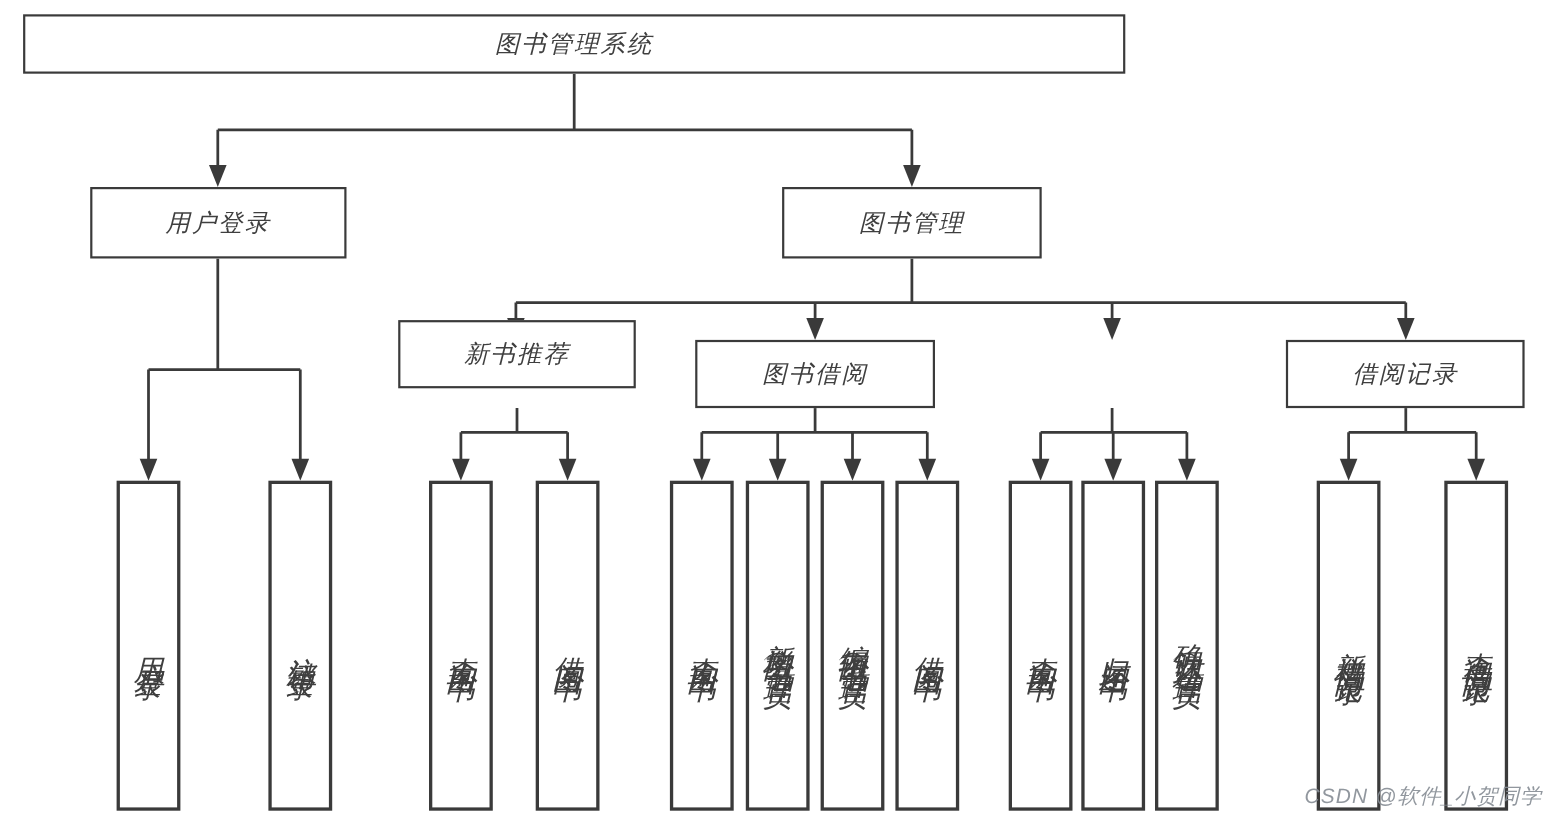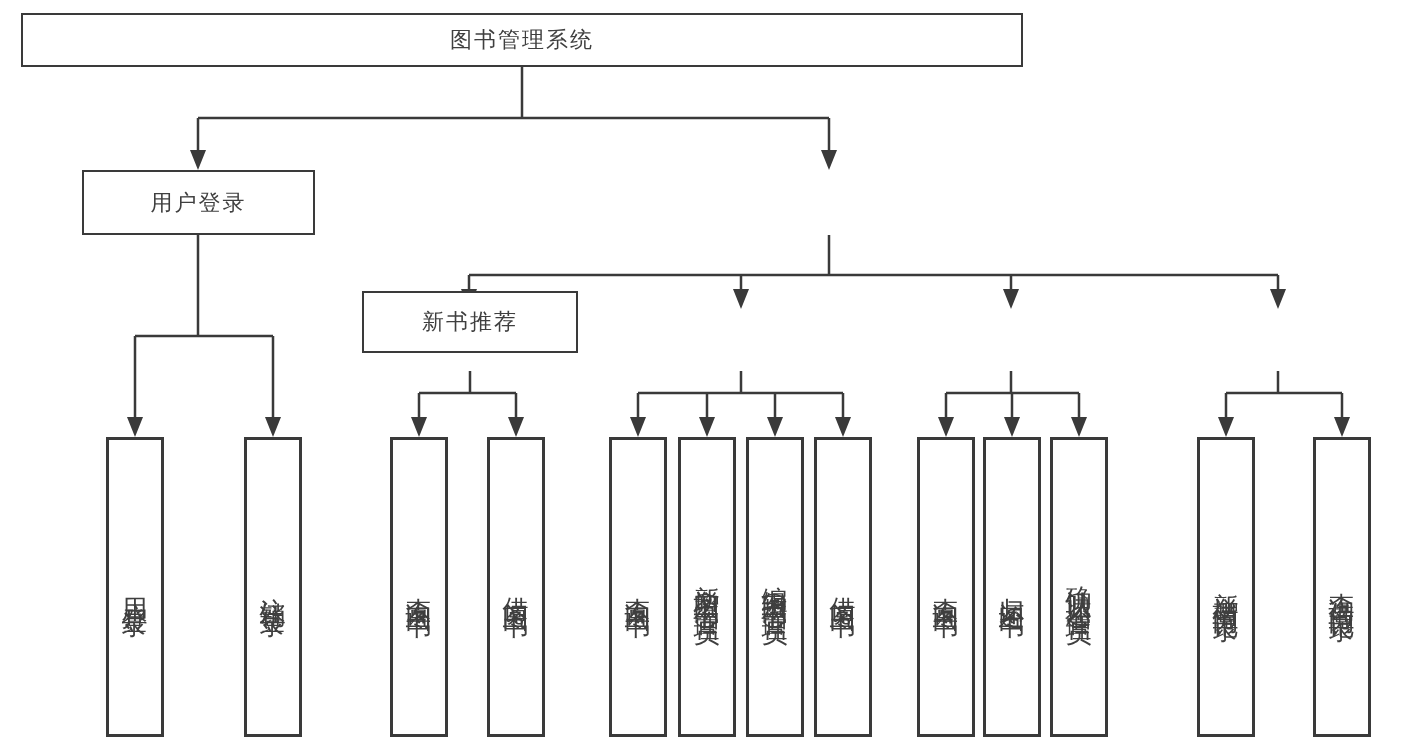--- a/index.html
+++ b/index.html
@@ -1,18 +1,18 @@
 <!DOCTYPE html>
 <html><head>
 <meta charset="utf-8">
 <style>
   html,body{margin:0;padding:0;background:#ffffff;}
   .canvas{
     position:relative;width:1405px;height:747px;background:#ffffff;overflow:hidden;
-    font-family:"Liberation Sans","DejaVu Sans",sans-serif;color:#3f3f3f;
+    font-family:"Liberation Sans","DejaVu Sans",sans-serif;color:#3f3f3f;font-style:italic;
   }
   .wires{position:absolute;left:0;top:0;width:1405px;height:747px;z-index:1;}
   .box{
     position:absolute;box-sizing:border-box;background:#ffffff;border:2px solid #3a3a3a;
     display:flex;align-items:center;justify-content:center;z-index:2;
   }
   .box .hlabel{font-size:22px;letter-spacing:2px;white-space:nowrap;}
   .leaf{border-width:3px;}
   .leaf .vlabel{
     writing-mode:vertical-rl;text-orientation:mixed;
@@ -68,23 +68,32 @@
     </g>
   </svg>
 
   <div class="box" style="left:21px;top:13px;width:1002px;height:54px;">
     <span class="hlabel">图书管理系统</span>
   </div>
 
   <div class="box" style="left:82px;top:170px;width:233px;height:65px;">
     <span class="hlabel">用户登录</span>
   </div>
+  <div class="box" style="left:711px;top:170px;width:236px;height:65px;">
+    <span class="hlabel">图书管理</span>
+  </div>
 
   <div class="box" style="left:362px;top:291px;width:216px;height:62px;">
     <span class="hlabel">新书推荐</span>
+  </div>
+  <div class="box" style="left:632px;top:309px;width:218px;height:62px;">
+    <span class="hlabel">图书借阅</span>
+  </div>
+  <div class="box" style="left:1169px;top:309px;width:217px;height:62px;">
+    <span class="hlabel">借阅记录</span>
   </div>
 
   <div class="box leaf" style="left:106px;top:437px;width:58px;height:300px;">
     <span class="vlabel">用户登录</span>
   </div>
   <div class="box leaf" style="left:244px;top:437px;width:58px;height:300px;">
     <span class="vlabel">注销登录</span>
   </div>
 
   <div class="box leaf" style="left:390px;top:437px;width:58px;height:300px;">
@@ -117,13 +126,14 @@
     <span class="vlabel">确认归还（管理员）</span>
   </div>
 
   <div class="box leaf" style="left:1197px;top:437px;width:58px;height:300px;">
     <span class="vlabel">新增借阅记录</span>
   </div>
   <div class="box leaf" style="left:1313px;top:437px;width:58px;height:300px;">
     <span class="vlabel">查询借阅记录</span>
   </div>
 
+  <div class="watermark" style="left:1186px;top:711px;">CSDN @软件_小贺同学</div>
 </div>
 
 </body></html>

